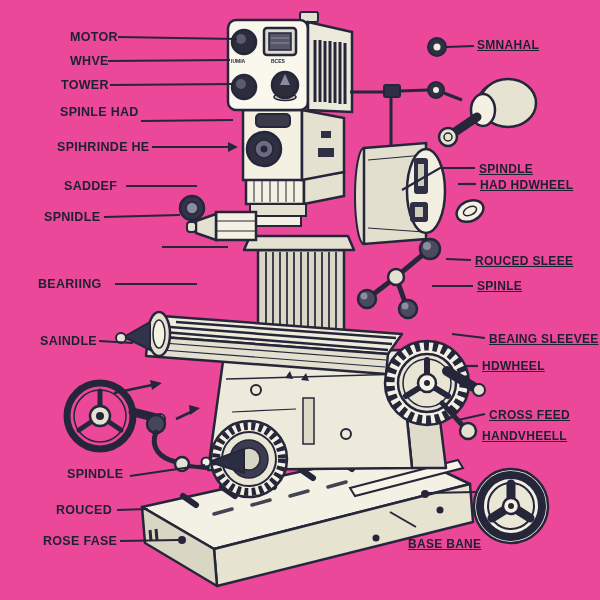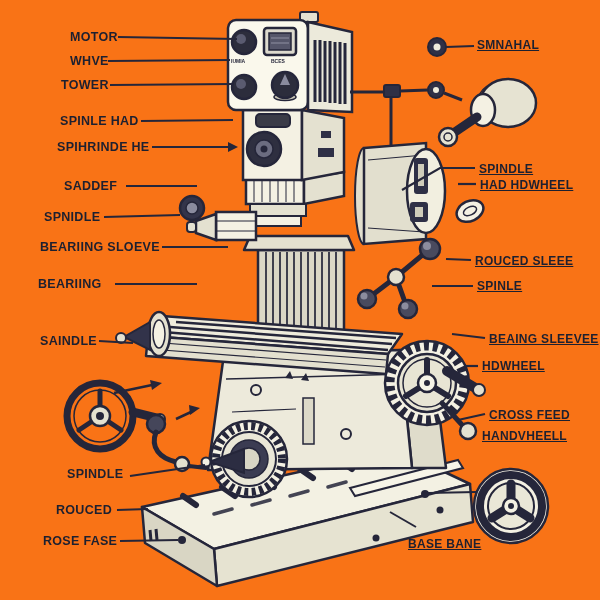--- a/index.html
+++ b/index.html
@@ -1,18 +1,18 @@
 <!DOCTYPE html>
 <html><head>
 <meta charset="utf-8">
 <style>
   html,body{margin:0;padding:0;background:#888;}
   .stage{
     position:relative;width:600px;height:600px;overflow:hidden;
-    background:#f97316;
+    background:#ec4899;
     font-family:"Liberation Sans", sans-serif;
   }
   .stage svg{position:absolute;left:0;top:0;}
   .label{
     position:absolute;
     font-weight:bold;
     font-size:12.5px;
     letter-spacing:.3px;
     color:#1d2030;
     white-space:nowrap;
@@ -310,25 +310,24 @@
     <line x1="464" y1="366" x2="478" y2="366"></line>
     <line x1="458" y1="420" x2="485" y2="414"></line>
     <line x1="428" y1="493" x2="476" y2="492"></line>
   </g>
   <polygon points="238,147 228,142 228,152" fill="#25263a"></polygon>
 </svg>
 
 <div class="label" style="left:70px;top:37px">MOTOR</div>
 <div class="label" style="left:70px;top:61px">WHVE</div>
 <div class="label" style="left:61px;top:85px">TOWER</div>
-<div class="label" style="left:60px;top:121px">SPINLE HAD</div>
+<div class="label" style="left:60px;top:112px">SPINLE HAD</div>
 <div class="label" style="left:57px;top:147px">SPIHRINDE HE</div>
 <div class="label" style="left:64px;top:186px">SADDEF</div>
 <div class="label" style="left:44px;top:217px">SPNIDLE</div>
-<div class="label" style="left:40px;top:247px">BEARIING SLOEVE</div>
 <div class="label" style="left:38px;top:284px">BEARIING</div>
 <div class="label" style="left:40px;top:341px">SAINDLE</div>
 <div class="label" style="left:67px;top:474px">SPINDLE</div>
 <div class="label" style="left:56px;top:510px">ROUCED</div>
 <div class="label" style="left:43px;top:541px">ROSE FASE</div>
 
 <div class="label right" style="left:477px;top:45px">SMNAHAL</div>
 <div class="label right" style="left:479px;top:169px">SPINDLE</div>
 <div class="label right" style="left:480px;top:185px">HAD HDWHEEL</div>
 <div class="label right" style="left:475px;top:261px">ROUCED SLEEE</div>

